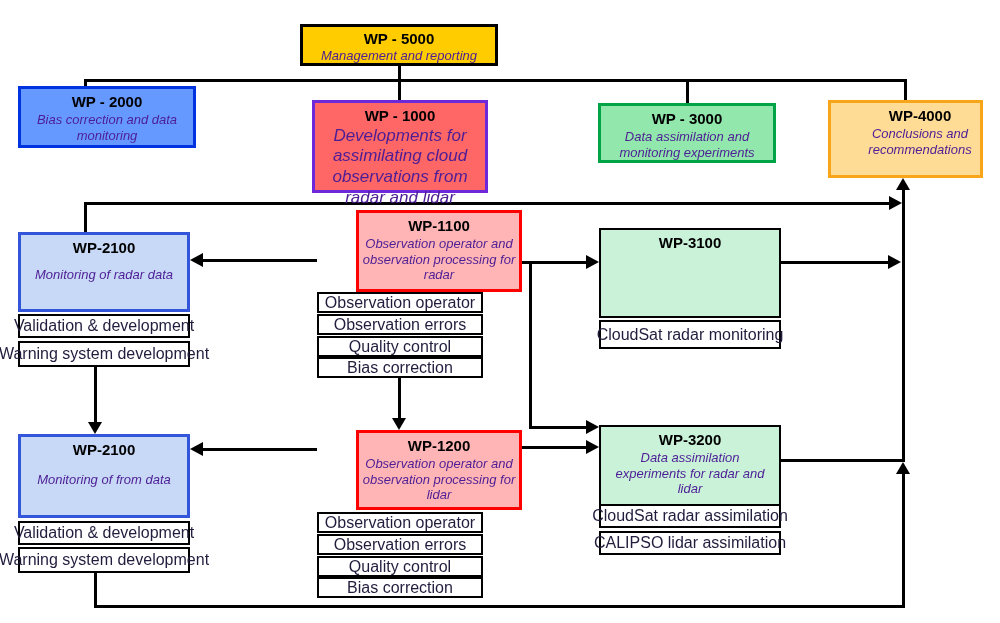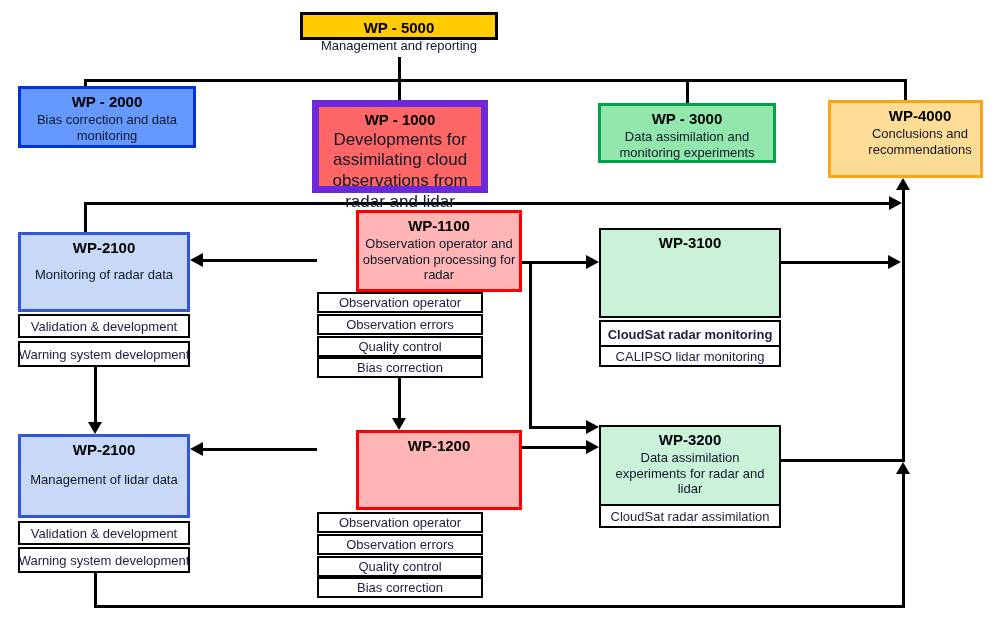--- a/index.html
+++ b/index.html
@@ -3,33 +3,33 @@
 <meta charset="utf-8">
 <style>
   html,body{margin:0;padding:0;background:#fff;}
   #canvas{
     position:relative;width:1000px;height:623px;background:#fff;overflow:hidden;
     font-family:"Liberation Sans","DejaVu Sans",sans-serif;color:#000;
   }
   .box{position:absolute;box-sizing:border-box;text-align:center;}
   .main{display:flex;flex-direction:column;align-items:center;padding-top:4px;}
   .code{font-weight:bold;font-size:15px;line-height:1.25;color:#000;}
-  .lbl{font-size:13px;line-height:1.22;color:#0f172a;padding:0 3px;}
+  .lbl{font-size:13px;line-height:1.22;color:#4c1d95;padding:0 3px;font-style:italic;}
   .lbl.small{font-size:17px;}
   .gap6{}
   .gap8{margin-top:9px;}
   .gap10{margin-top:12px;}
   .sub{
     background:#fff;border:2px solid #000;display:flex;align-items:center;justify-content:center;
-    font-size:13px;color:#221c3d;white-space:nowrap;
+    font-size:16px;color:#221c3d;white-space:nowrap;
   }
   
   .gold  {background:#FFCC00;border:3px solid #000000;}
   .blue  {background:#6699FF;border:3px solid #0033E0;}
-  .red   {background:#FF6666;border:7px solid #6d28d9;}
+  .red   {background:#FF6666;border:3px solid #6d28d9;}
   .green {background:#92E8AC;border:3px solid #00A346;}
   .orange{background:#FFDC96;border:3px solid #F9A51A;padding-left:29px;}
   .lblue {background:#C7D9F6;border:3px solid #3355D9;}
   .pink  {background:#FFB5B5;border:3px solid #FF0000;margin-left:39px;}
   .lgreen{background:#C9F2D9;border:2px solid #000000;}
   
   .ln{position:absolute;background:#000;}
   .ar{position:absolute;width:0;height:0;}
   .ar-r{border-top:7px solid transparent;border-bottom:7px solid transparent;border-left:13px solid #000;}
   .ar-l{border-top:7px solid transparent;border-bottom:7px solid transparent;border-right:13px solid #000;}
@@ -80,21 +80,21 @@
   <div class="ln" style="left:902px;top:190px;width:3px;height:272px;"></div>
   <div class="ar ar-u" style="left:896px;top:178px;"></div>
 
   <div class="ln" style="left:781px;top:459px;width:124px;height:3px;"></div>
   <div class="ln" style="left:902px;top:474px;width:3px;height:134px;"></div>
   <div class="ar ar-u" style="left:896px;top:462px;"></div>
 
   <div class="ln" style="left:94px;top:571px;width:3px;height:37px;"></div>
   <div class="ln" style="left:94px;top:605px;width:811px;height:3px;"></div>
 
-  <div class="box main gold" style="left:300px;top:12px;width:198px;height:28px;">
+  <div class="box main gold" style="left:300px;top:24px;width:198px;height:42px;justify-content:center;">
     <div class="code">WP - 5000</div>
     <div class="lbl">Management and reporting</div>
   </div>
 
   <div class="box main blue" style="left:18px;top:86px;width:178px;height:62px;">
     <div class="code">WP - 2000</div>
     <div class="lbl">Bias correction and data monitoring</div>
   </div>
 
   <div class="box main red" style="left:312px;top:100px;width:176px;height:93px;">
@@ -124,37 +124,38 @@
     <div class="lbl">Observation operator and observation processing for radar</div>
   </div>
   <div class="box sub" style="left:317px;top:292px;width:166px;height:21px;">Observation operator</div>
   <div class="box sub" style="left:317px;top:314px;width:166px;height:21px;">Observation errors</div>
   <div class="box sub" style="left:317px;top:336px;width:166px;height:21px;">Quality control</div>
   <div class="box sub" style="left:317px;top:357px;width:166px;height:21px;">Bias correction</div>
 
   <div class="box main lgreen" style="left:599px;top:228px;width:182px;height:90px;">
     <div class="code">WP-3100</div>
   </div>
-  <div class="box sub" style="left:599px;top:320px;width:182px;height:29px;font-weight:bold;">CloudSat radar monitoring</div>
-  <div class="box sub" style="left:599px;top:345px;width:182px;height:22px;">CALIPSO lidar monitoring</div>
+  <div class="box sub" style="left:599px;top:320px;width:182px;height:29px;">CloudSat radar monitoring</div>
 
   <div class="box main lblue" style="left:18px;top:434px;width:172px;height:84px;">
     <div class="code">WP-2100</div>
-    <div class="lbl gap10">Management of lidar data</div>
+    <div class="lbl gap10">Monitoring of from data</div>
   </div>
   <div class="box sub" style="left:18px;top:521px;width:172px;height:24px;">Validation &amp; development</div>
   <div class="box sub" style="left:18px;top:547px;width:172px;height:26px;">Warning system development</div>
 
   <div class="box main pink" style="left:317px;top:430px;width:166px;height:80px;">
     <div class="code">WP-1200</div>
+    <div class="lbl">Observation operator and observation processing for lidar</div>
   </div>
   <div class="box sub" style="left:317px;top:512px;width:166px;height:21px;">Observation operator</div>
   <div class="box sub" style="left:317px;top:534px;width:166px;height:21px;">Observation errors</div>
   <div class="box sub" style="left:317px;top:556px;width:166px;height:21px;">Quality control</div>
   <div class="box sub" style="left:317px;top:577px;width:166px;height:21px;">Bias correction</div>
 
   <div class="box main lgreen" style="left:599px;top:417px;width:182px;height:83px;margin-top:8px;">
     <div class="code">WP-3200</div>
     <div class="lbl">Data  assimilation experiments for radar and lidar</div>
   </div>
   <div class="box sub" style="left:599px;top:504px;width:182px;height:24px;">CloudSat radar assimilation</div>
+  <div class="box sub" style="left:599px;top:531px;width:182px;height:24px;">CALIPSO lidar assimilation</div>
 
 </div>
 
 </body></html>

